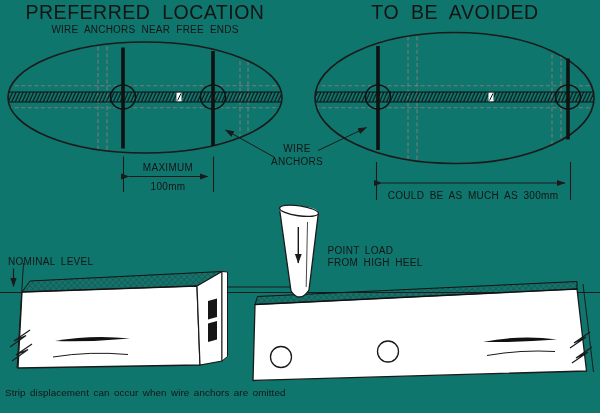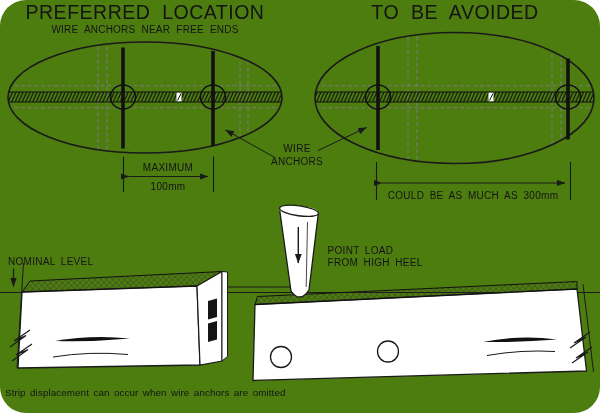--- a/index.html
+++ b/index.html
@@ -1,17 +1,17 @@
 <!DOCTYPE html>
 <html><head>
 <meta charset="utf-8">
 <style>
   html,body{margin:0;padding:0;background:#fff;}
-  .stage{position:relative;width:600px;height:413px;background:#4d7c0f;overflow:hidden;
-         font-family:"Liberation Sans", sans-serif;border-radius:26px;}
+  .stage{position:relative;width:600px;height:413px;background:#0f766e;overflow:hidden;
+         font-family:"Liberation Sans", sans-serif;}
   svg{display:block;}
   svg text{fill:#141414;font-family:"Liberation Sans", sans-serif;}
   .title{font-size:19.5px;letter-spacing:0.5px;word-spacing:6px;}
   .subtitle{font-size:10px;word-spacing:3.2px;letter-spacing:0.2px;}
   .lbl{font-size:10px;word-spacing:2.4px;letter-spacing:0.3px;}
   .dim{font-size:10px;word-spacing:2.4px;letter-spacing:0.3px;}
   .caption{font-size:9.8px;word-spacing:1.6px;letter-spacing:0.1px;}
 </style>
 </head>
 <body>

